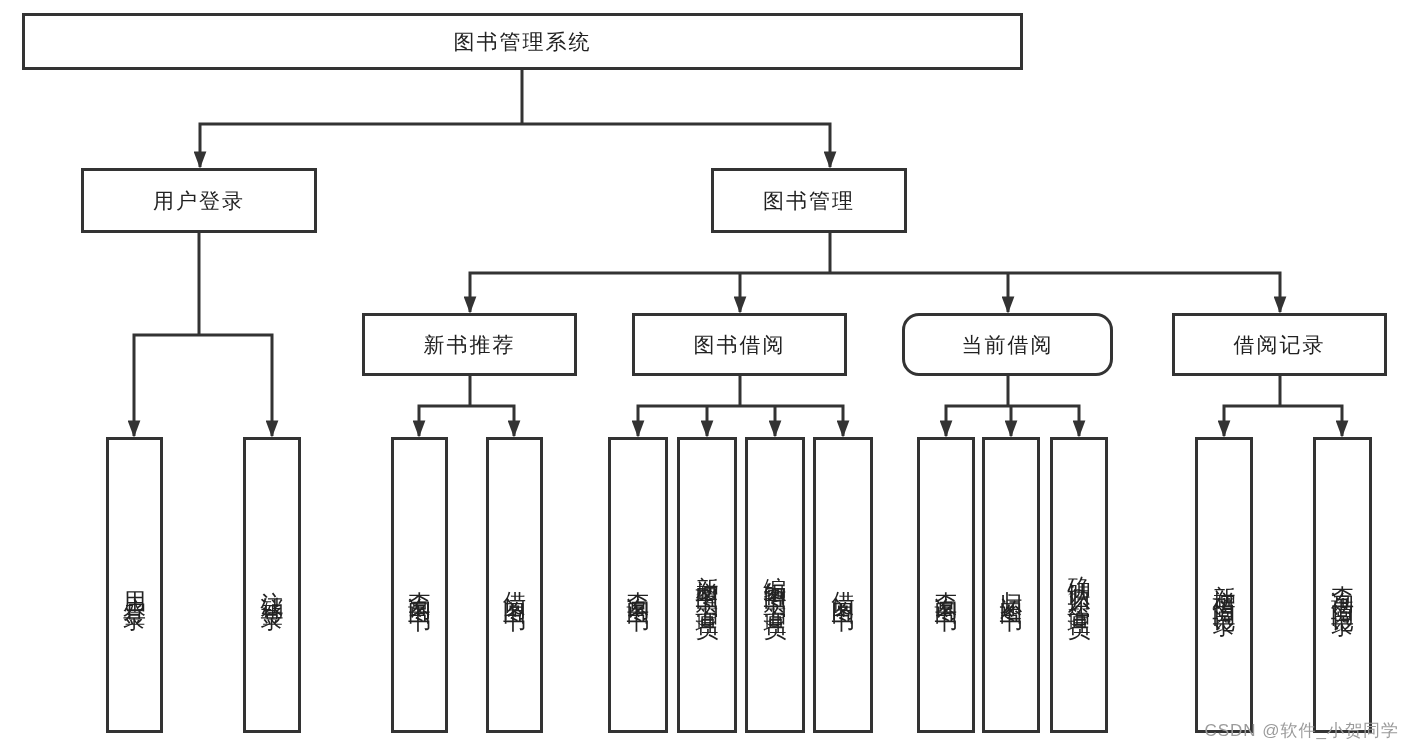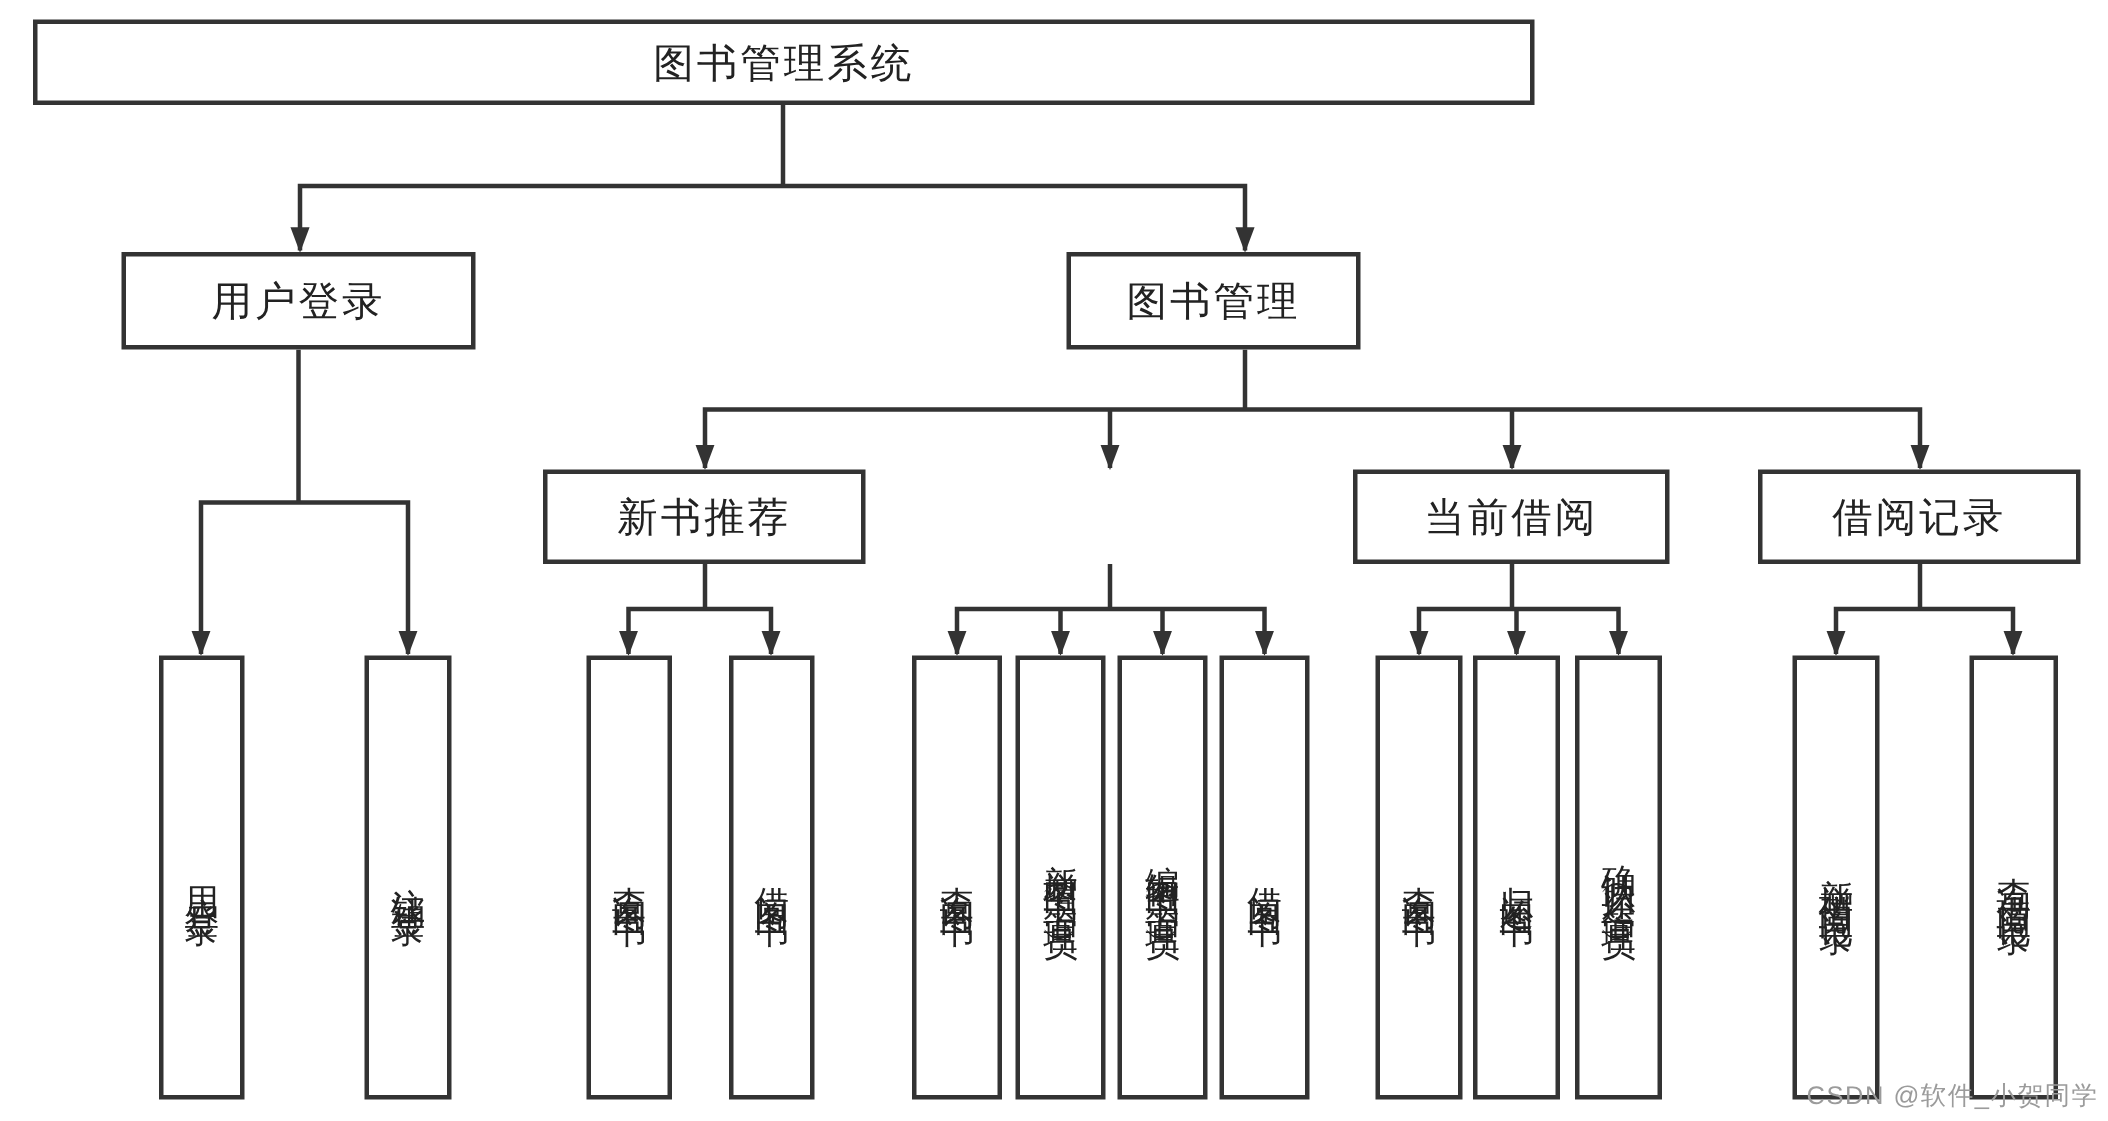--- a/index.html
+++ b/index.html
@@ -32,21 +32,21 @@
     position: absolute;
     box-sizing: border-box;
     border: 3px solid var(--line);
     background: #ffffff;
     display: flex;
     align-items: center;
     justify-content: center;
     color: var(--text);
   }
   .h-node span {
-    font-size: 27px;
+    font-size: 21px;
     letter-spacing: 2px;
     white-space: nowrap;
   }
   .v-node span {
     writing-mode: vertical-rl;
     text-orientation: mixed;
     font-size: 23px;
     letter-spacing: 6px;
     line-height: 1;
     white-space: nowrap;
@@ -108,21 +108,24 @@
   <div class="node h-node" style="left:81px; top:168px; width:236px; height:65px;">
     <span>用户登录</span>
   </div>
   <div class="node h-node" style="left:711px; top:168px; width:196px; height:65px;">
     <span>图书管理</span>
   </div>
 
   <div class="node h-node" style="left:362px; top:313px; width:215px; height:63px;">
     <span>新书推荐</span>
   </div>
-  <div class="node h-node" style="left:902px; top:313px; width:211px; height:63px;">
+  <div class="node h-node" style="left:632px; top:313px; width:215px; height:63px;">
+    <span>图书借阅</span>
+  </div>
+  <div class="node h-node" style="left:902px; top:313px; width:211px; height:63px;border-radius:17px;">
     <span>当前借阅</span>
   </div>
   <div class="node h-node" style="left:1172px; top:313px; width:215px; height:63px;">
     <span>借阅记录</span>
   </div>
 
   <div class="node v-node" style="left:106px; top:437px; width:57px; height:296px;">
     <span>用户登录</span>
   </div>
   <div class="node v-node" style="left:243px; top:437px; width:58px; height:296px;">

